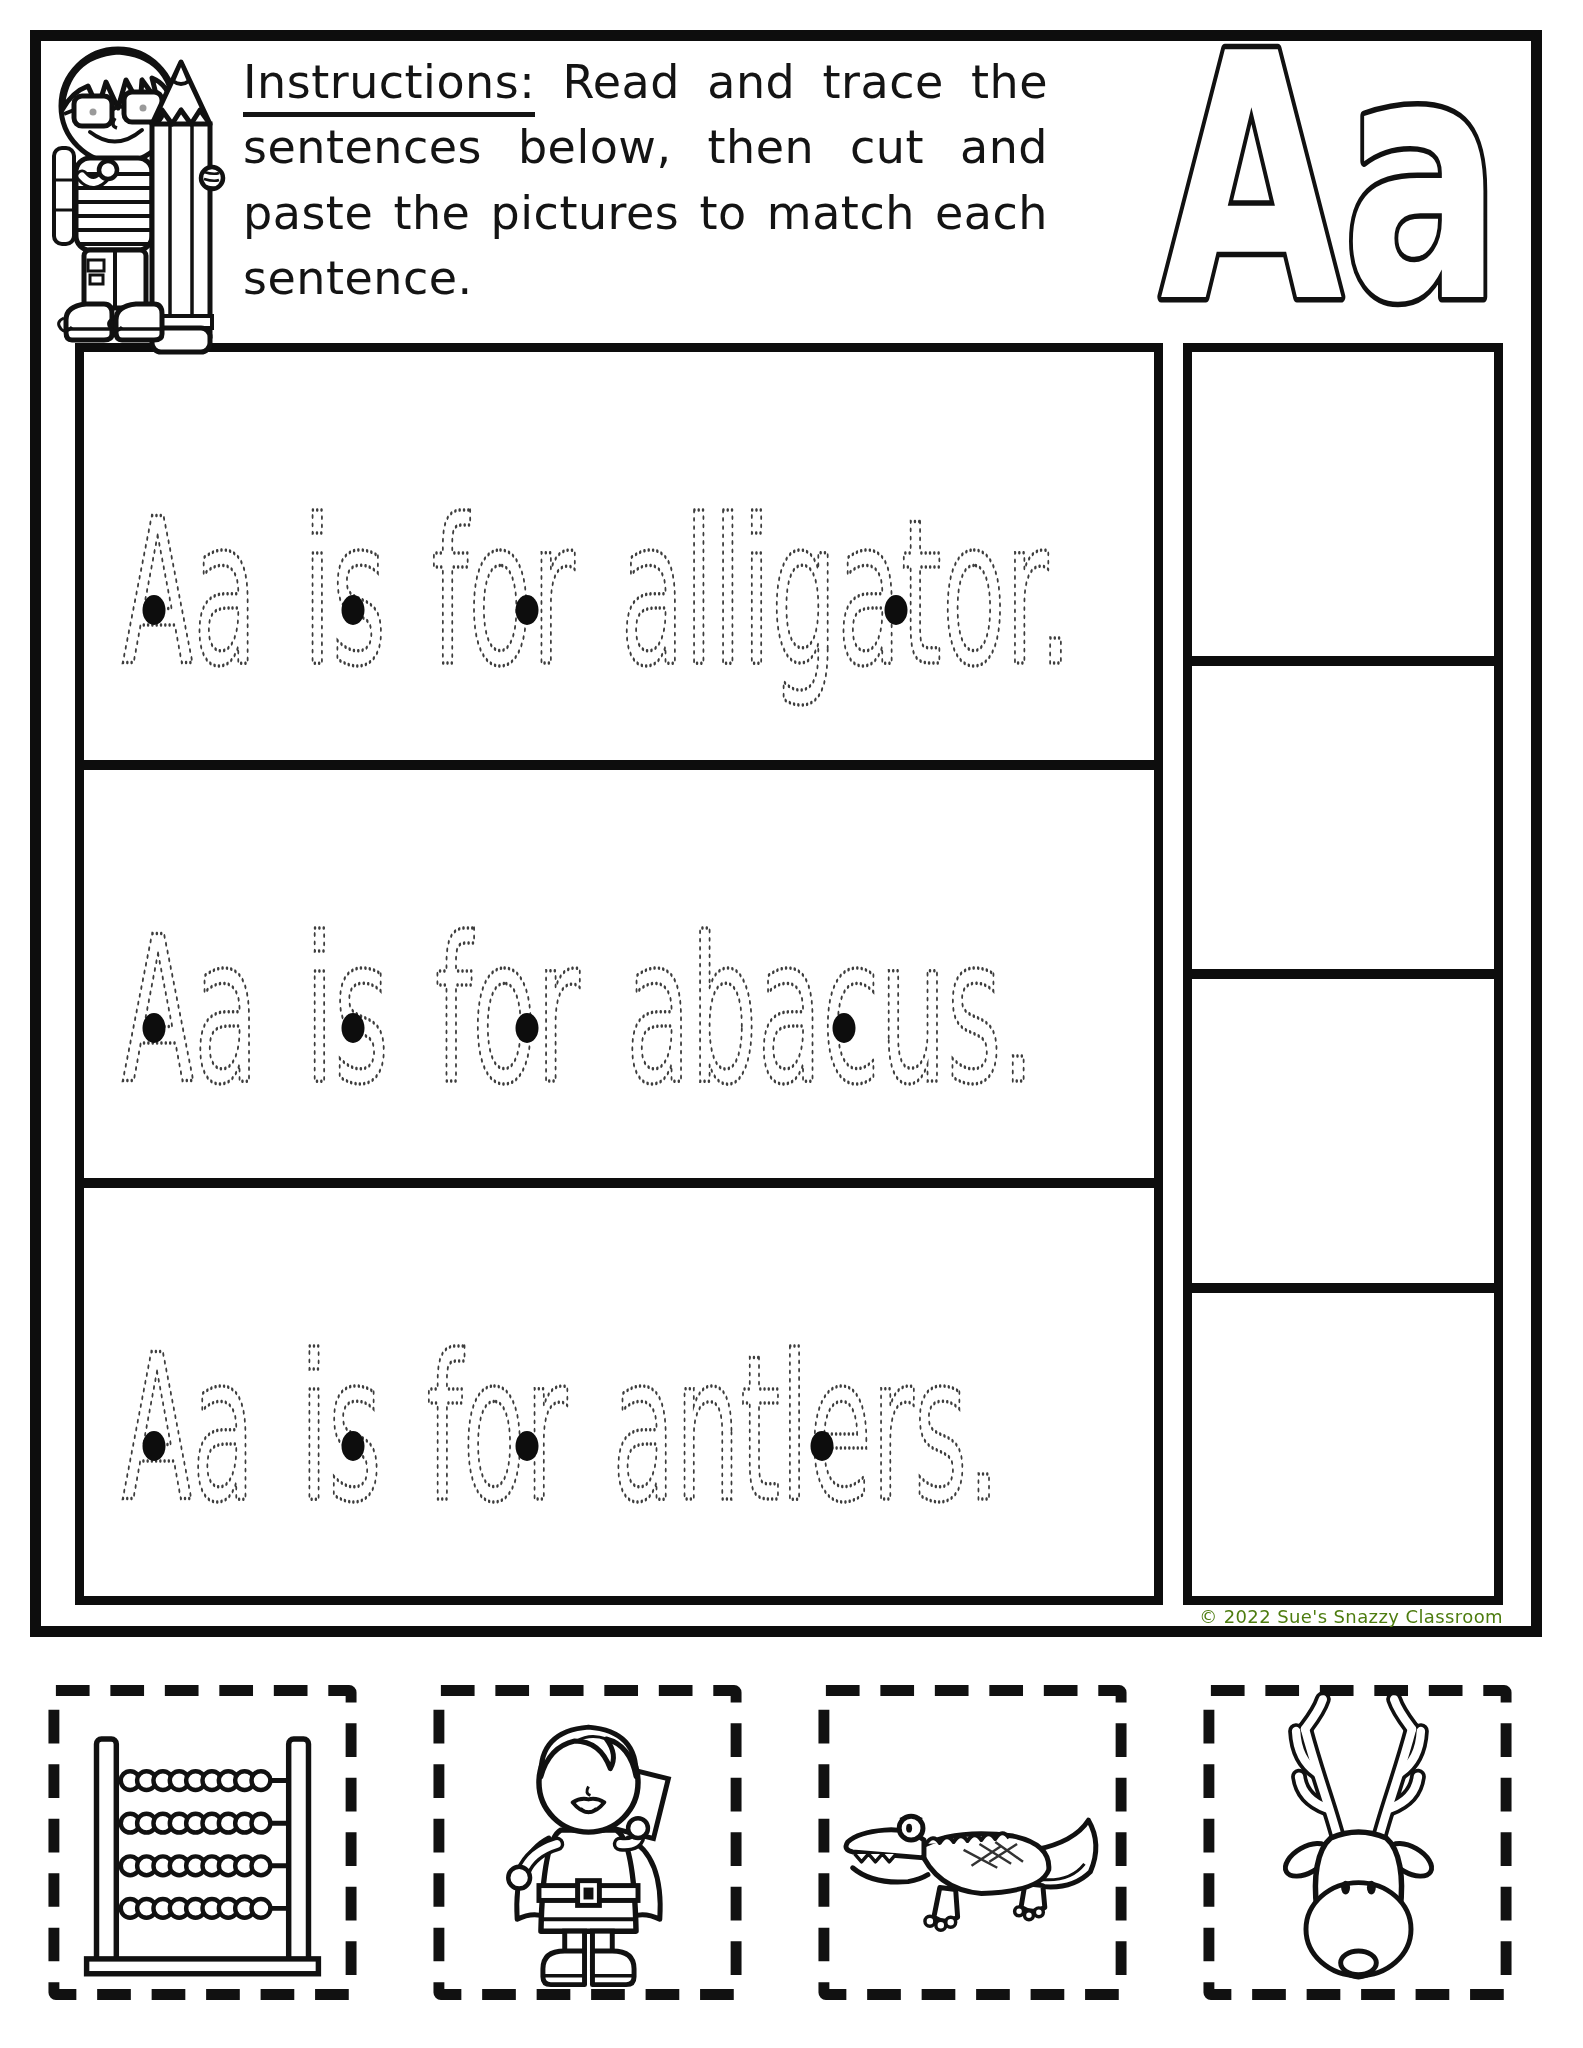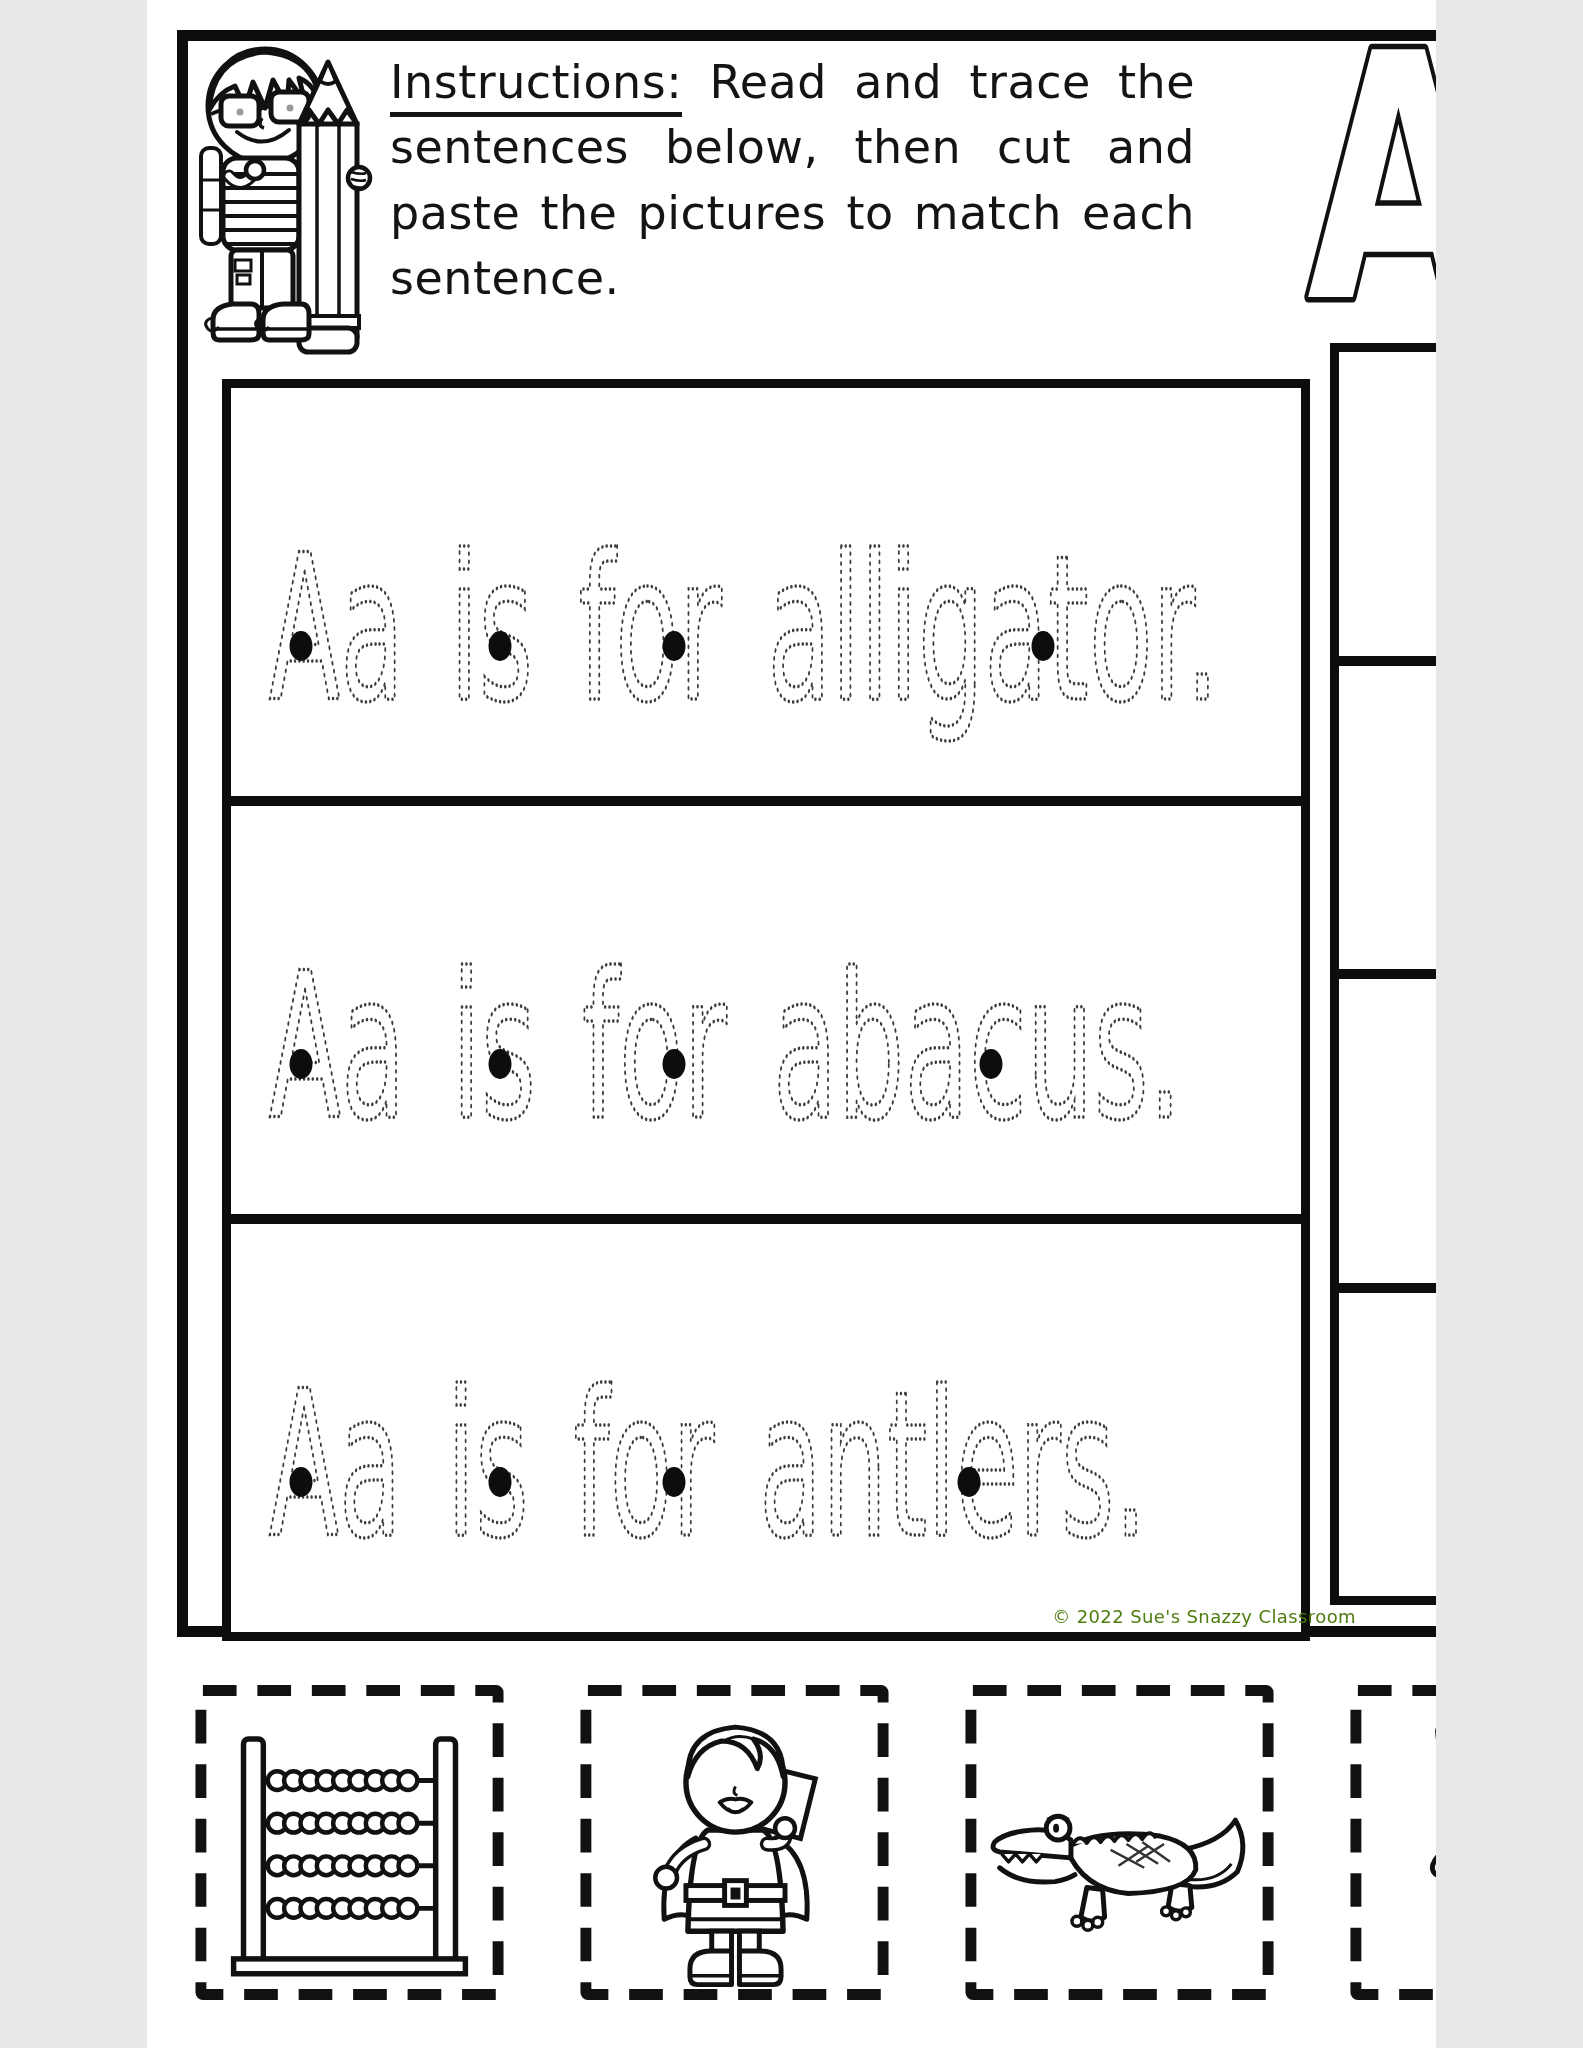--- a/index.html
+++ b/index.html
@@ -1,17 +1,17 @@
 <!DOCTYPE html>
 <html><head>
 <meta charset="utf-8">
 <style>
   html,body{margin:0;padding:0;background:#e8e8e8;}
   .page{
-    position:relative;width:1289px;height:2048px;background:#ffffff;
+    position:relative;width:1583px;height:2048px;background:#ffffff;
     font-family:"DejaVu Sans",sans-serif;color:#0d0d0d;overflow:hidden;margin:0 auto;
   }
   
   .outer-border{
     position:absolute;left:30px;top:30px;width:1512px;height:1607px;
     border:11px solid #0d0d0d;box-sizing:border-box;background:#fff;
   }
   
   .clipart-boy{position:absolute;left:40px;top:28px;width:222px;height:335px;z-index:5;}
   .clipart-boy svg{width:100%;height:100%;display:block;}
@@ -25,21 +25,21 @@
   .big-letters svg{width:100%;height:100%;display:block;overflow:visible;}
   .bubble-text{
     font-family:"DejaVu Sans",sans-serif;font-weight:bold;
     fill:#ffffff;stroke:#111111;stroke-width:11px;
     paint-order:stroke fill;stroke-linejoin:round;
   }
   
   .main-box{
     position:absolute;left:75px;top:343px;width:1088px;height:1262px;
     border:9px solid #0d0d0d;box-sizing:border-box;
-    display:flex;flex-direction:column;background:#fff;margin-top:36px;
+    display:flex;flex-direction:column;background:#fff;
   }
   .srow{flex:1 1 0;position:relative;}
   .srow + .srow{border-top:10px solid #0d0d0d;}
   .trace{position:absolute;left:0;top:0;width:100%;height:100%;}
   .trace-text{
     font-family:"DejaVu Sans",sans-serif;font-size:150px;
     fill:none;stroke:#3d3d3d;stroke-width:2.6;
     stroke-dasharray:1 5.2;stroke-linecap:round;word-spacing:18px;
   }
   .dot{

